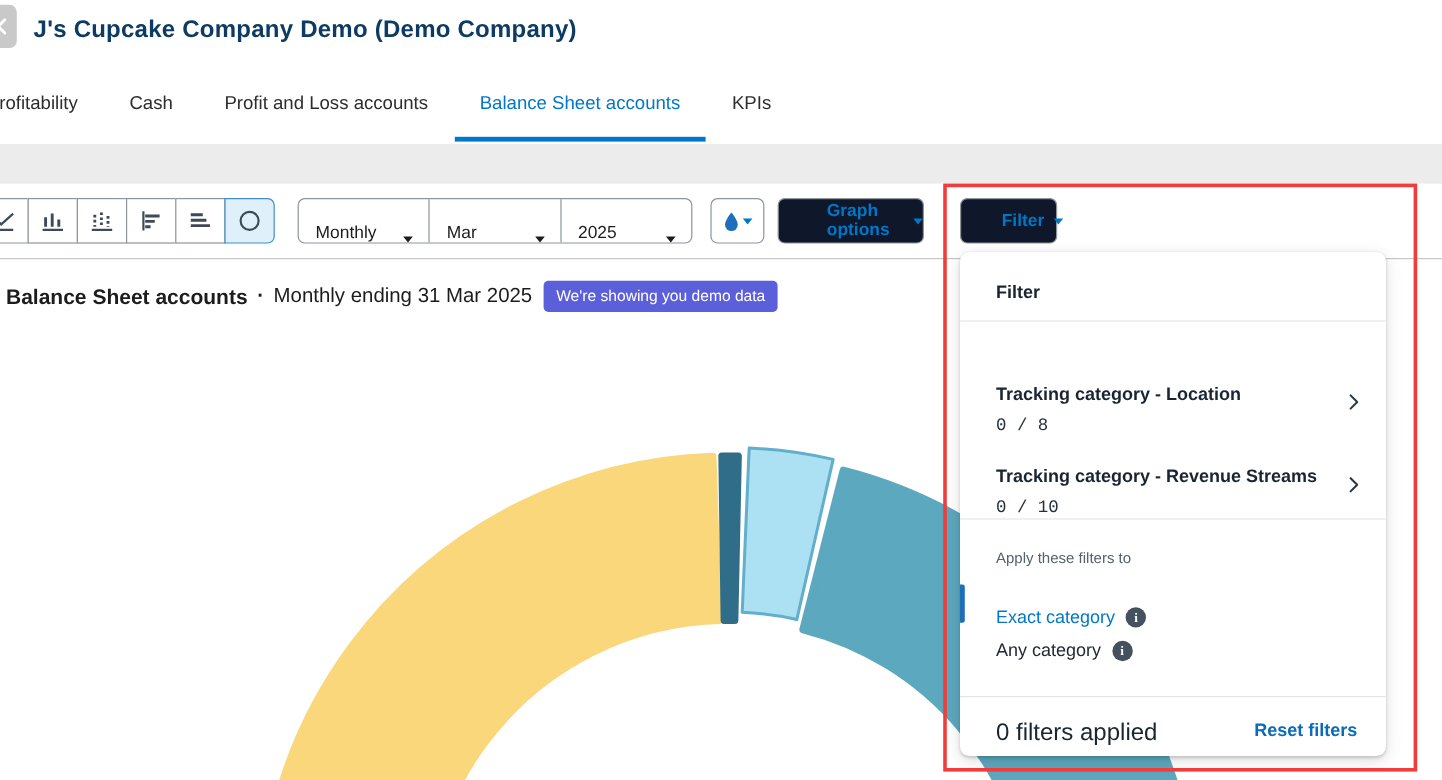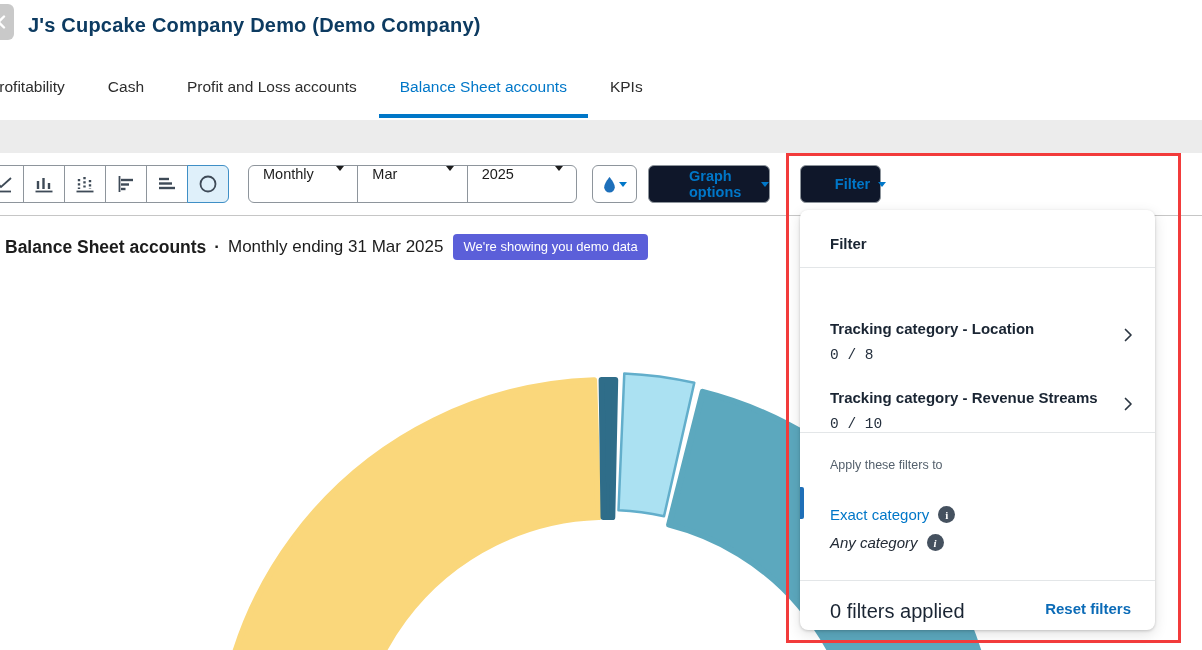--- a/index.html
+++ b/index.html
@@ -21,21 +21,21 @@
   
   .toolbar { position:absolute; left:0; top:165px; width:1202px; height:38px; }
   .icon-group { position:absolute; left:-18px; top:0; display:flex; }
   .icon-btn { width:42px; height:38px; background:#fff; border:1px solid #8e959c; margin-left:-1px; display:flex; align-items:center; justify-content:center; cursor:pointer; }
   .icon-btn:first-child { margin-left:0; border-radius:6px 0 0 6px; }
   .icon-btn:last-child { border-radius:0 6px 6px 0; }
   .icon-btn.active { background:#dff0fa; border:1px solid #3f8fc6; z-index:2; }
   .icon-btn svg { display:block; }
 
   .select-group { position:absolute; left:248px; top:0; width:329px; height:38px; border:1px solid #8e959c; border-radius:6px; display:flex; background:#fff; }
-  .select-cell { flex:1; display:flex; align-items:flex-start; justify-content:space-between; padding:0 13px 0 14px; cursor:pointer; border-left:1px solid #8e959c; }
+  .select-cell { flex:1; display:flex; align-items:flex-end; justify-content:space-between; padding:0 13px 0 14px; cursor:pointer; border-left:1px solid #8e959c; }
   .select-cell:first-child { border-left:none; }
   .select-cell .lbl { font-size:14.5px; color:#1c1c1c; }
   .caret { width:0; height:0; border-left:4.5px solid transparent; border-right:4.5px solid transparent; border-top:5.5px solid currentColor; display:inline-block; }
   .caret.dark { color:#1c1c1c; }
   .caret.blue { color:#0077c8; }
 
   .drop-btn { position:absolute; left:592px; top:0; width:45px; height:38px; border:1px solid #8e959c; border-radius:6px; background:#fff; display:flex; align-items:center; justify-content:center; gap:2px; cursor:pointer; }
   .txt-btn { position:absolute; top:0; height:38px; border:1px solid #8e959c; border-radius:6px; background:#0f172a; display:flex; align-items:center; justify-content:center; gap:8px; cursor:pointer; font-size:14.5px; font-weight:bold; color:#0077c8;padding-left:40px; }
   .btn-graph { left:648px; width:122px; }
   .btn-filter { left:800px; width:81px; }
@@ -56,21 +56,21 @@
   .filter-panel { position:absolute; left:800px; top:210px; width:355px; height:420px; background:#fff; border-radius:8px; box-shadow:0 1px 3px rgba(0,0,0,.18), 0 4px 14px rgba(0,0,0,.12); z-index:20; }
   .fp-title { position:absolute; left:30px; top:25px; font-size:15px; font-weight:bold; color:#1a2533; }
   .fp-div { position:absolute; left:0; width:100%; height:1px; background:#e3e6e8; }
   .fp-row { position:absolute; left:0; width:100%; cursor:pointer;margin-top:27px; }
   .fp-row .lbl { position:absolute; left:30px; top:0; font-size:15px; font-weight:bold; color:#1a2533; }
   .fp-row .cnt { position:absolute; left:30px; top:27px; font-size:14.5px; color:#25303e;font-family:Liberation Mono, monospace; }
   .fp-chevron { position:absolute; right:18px; top:6px; }
   .fp-apply { position:absolute; left:30px; top:248px; font-size:12.5px; color:#55616d; }
   .fp-opt { position:absolute; left:30px; display:flex; align-items:center; gap:9px; cursor:pointer; font-size:15px; }
   .fp-opt.sel { color:#0077c8; }
-  .fp-opt.unsel { color:#222a35;font-style:italic; }
+  .fp-opt.unsel { color:#222a35; }
   .sel-bar { position:absolute; left:0; top:277px; width:4px; height:32px; background:#1f6fb8; border-radius:0 2px 2px 0; }
   .info-dot { width:17px; height:17px; border-radius:50%; background:#45515f; color:#fff; font-size:11px; font-weight:bold; display:flex; align-items:center; justify-content:center; font-family:"Liberation Serif", serif; }
   .fp-footer-applied { position:absolute; left:30px; top:390px; font-size:20px; color:#1a2533; }
   .fp-footer-reset { position:absolute; right:24px; top:390px; font-size:15px; font-weight:bold; color:#0b6bb7; cursor:pointer; }
 
   
   .annotation-rect { position:absolute; left:786px; top:153px; width:395px; height:490px; border-style:solid; border-width:3px; z-index:30; pointer-events:none; }
 </style>
 </head>
 <body>

